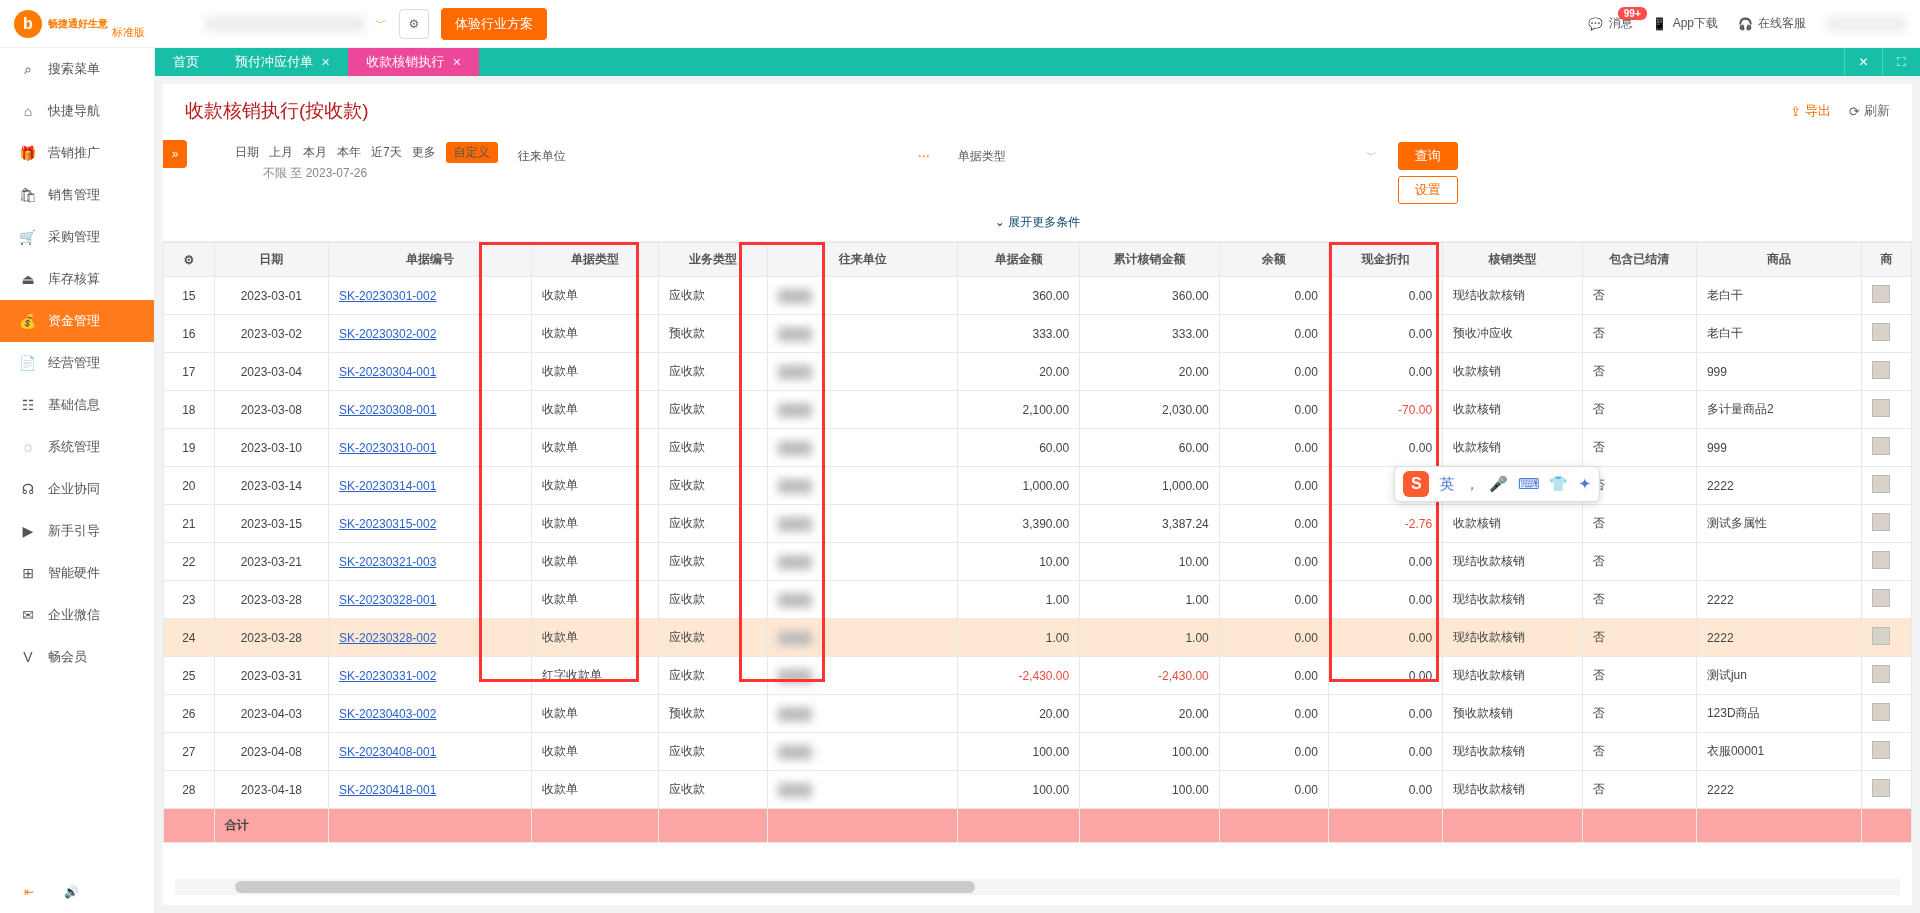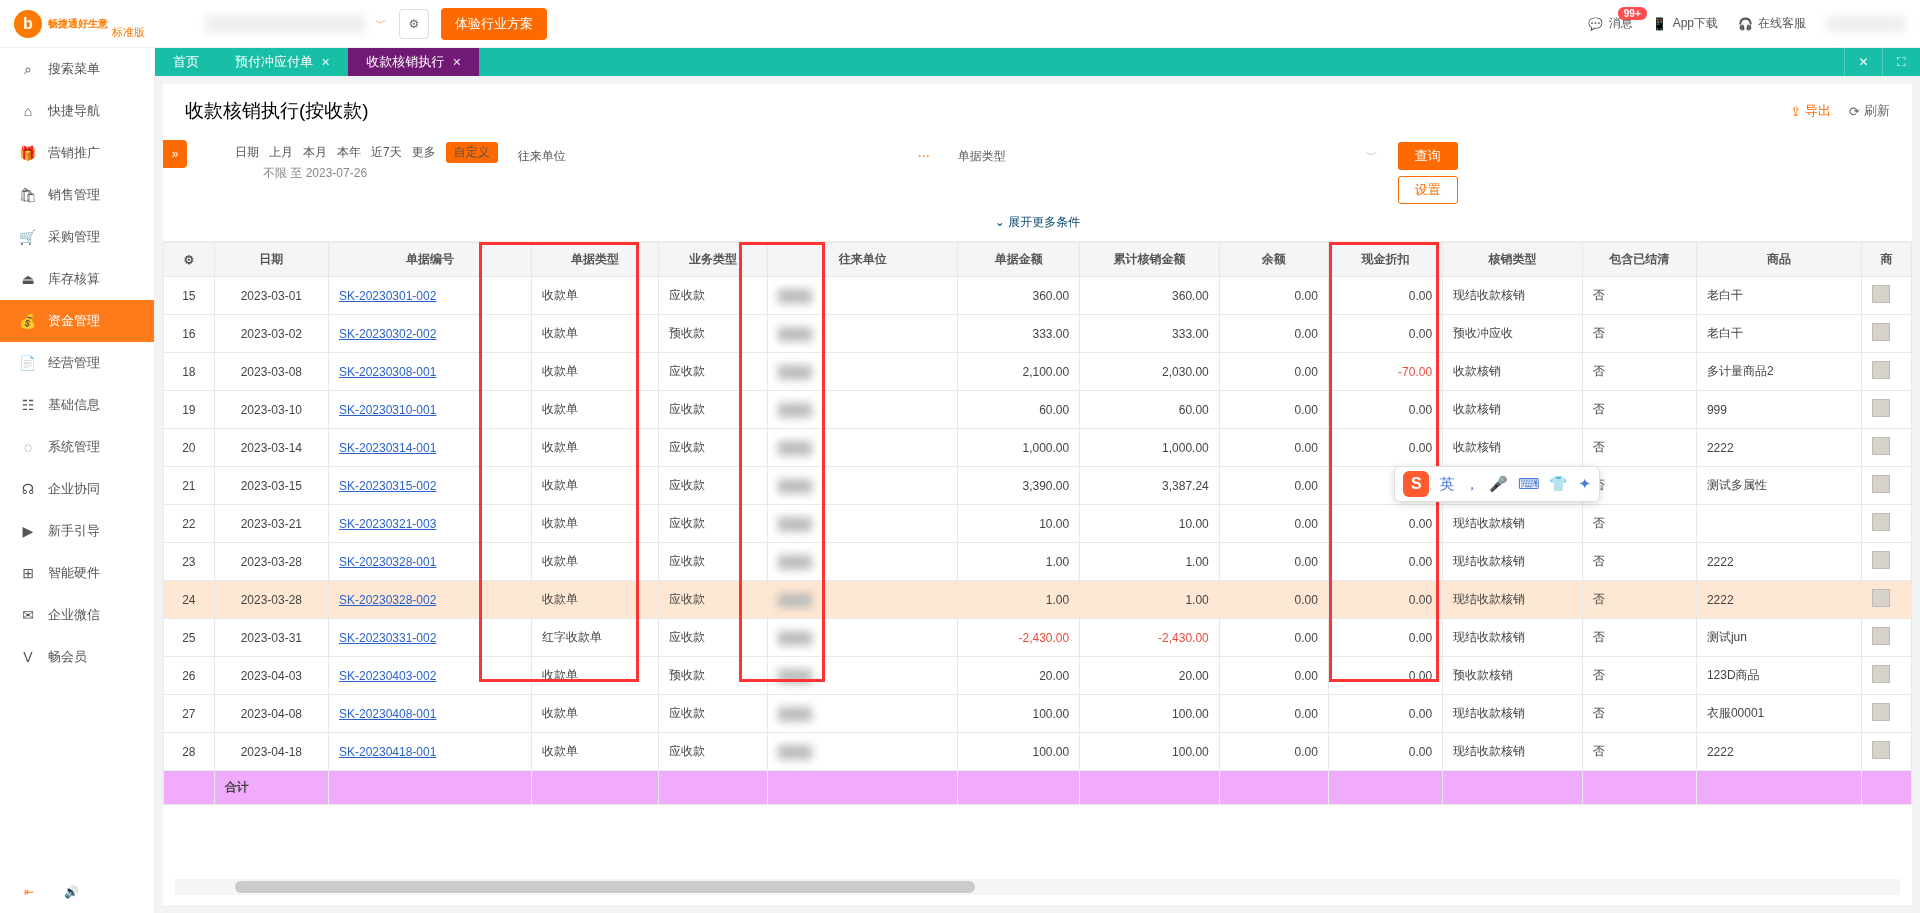--- a/index.html
+++ b/index.html
@@ -21,27 +21,27 @@
 .user-blur{filter:blur(4px);background:#eee;width:80px;height:16px;border-radius:3px;}
 .body{flex:1;display:flex;overflow:hidden;}
 .sidebar{width:155px;background:#fff;border-right:1px solid #f0f0f0;display:flex;flex-direction:column;}
 .s-item{display:flex;align-items:center;gap:12px;padding:12px 20px;color:#555;cursor:pointer;font-size:13px;}
 .s-item.active{background:#ff7a1a;color:#fff;}
 .s-icon{width:16px;height:16px;display:flex;align-items:center;justify-content:center;font-size:14px;}
 .s-foot{margin-top:auto;display:flex;gap:30px;padding:14px 24px;color:#ff7a1a;}
 .main{flex:1;display:flex;flex-direction:column;background:#f2f3f5;overflow:hidden;}
 .tabs{height:28px;background:#18bfa6;display:flex;align-items:stretch;}
 .tab{display:flex;align-items:center;padding:0 18px;color:#fff;font-size:13px;cursor:pointer;gap:8px;}
-.tab.active{background:#701a75;}
+.tab.active{background:#ec4899;}
 .tab .x{font-size:11px;opacity:.9;}
 .tabs-right{margin-left:auto;display:flex;align-items:center;}
 .tabs-right .tb{width:38px;display:flex;align-items:center;justify-content:center;color:#fff;cursor:pointer;border-left:1px solid rgba(255,255,255,.25);height:100%;}
 .page{flex:1;margin:8px 8px 8px 8px;background:#fff;display:flex;flex-direction:column;position:relative;overflow:hidden;}
 .page-head{display:flex;align-items:center;padding:14px 22px 10px;}
-.page-title{font-size:19px;color:#000000;}
+.page-title{font-size:19px;color:#b91c1c;}
 .ph-right{margin-left:auto;display:flex;gap:18px;color:#ff6a00;font-size:13px;}
 .ph-link{cursor:pointer;display:flex;align-items:center;gap:4px;}
 .ph-link.gray{color:#666;}
 .filter-row{display:flex;align-items:flex-start;padding:8px 22px 4px;gap:20px;position:relative;}
 .collapse-tag{position:absolute;left:0;top:6px;width:24px;height:28px;background:#ff6a00;border-radius:0 4px 4px 0;display:flex;align-items:center;justify-content:center;color:#fff;cursor:pointer;}
 .fcol{display:flex;flex-direction:column;gap:2px;}
 .flabel{color:#555;min-width:44px;text-align:right;display:inline-block;}
 .flinks{display:flex;gap:10px;align-items:center;}
 .flinks span{color:#555;cursor:pointer;}
 .ftag{background:#ff6a00;color:#fff;padding:2px 8px;border-radius:3px;font-size:12px;}
@@ -57,21 +57,21 @@
 .table-wrap{flex:1;overflow:auto;position:relative;}
 table{border-collapse:collapse;width:100%;}
 th,td{border:1px solid #e8e8e8;padding:8px 10px;font-size:12px;white-space:nowrap;}
 th{background:#f4f5f6;color:#555;font-weight:600;text-align:center;position:sticky;top:0;}
 td{color:#444;}
 td.num{text-align:right;}
 td.c{text-align:center;}
 .link{color:#2a62c9;text-decoration:underline;cursor:pointer;}
 .neg{color:#e74c3c;}
 tr.hov td{background:#ffe8d3;}
-tr.sum td{background:#f0abfc;font-weight:600;font-family:Liberation Serif, serif;}
+tr.sum td{background:#fca5a5;font-weight:600;font-family:Liberation Serif, serif;}
 .blur{filter:blur(4px);color:#bbb;}
 .red-box{position:absolute;border:3px solid #f33;pointer-events:none;z-index:5;}
 .hscroll{height:16px;background:#f4f5f6;position:relative;margin:4px 12px 10px;}
 .hthumb{position:absolute;left:60px;top:2px;height:12px;width:740px;background:#c9cbcd;border-radius:6px;}
 .ime{position:fixed;right:320px;top:466px;display:flex;align-items:center;background:#fff;border:1px solid #ddd;border-radius:6px;box-shadow:0 2px 8px rgba(0,0,0,.15);padding:4px 8px;gap:10px;z-index:20;}
 .ime-logo{width:26px;height:26px;background:#ff5b2e;border-radius:6px;color:#fff;display:flex;align-items:center;justify-content:center;font-weight:bold;font-size:16px;}
 .ime span{color:#4b7bd6;font-size:15px;}
 .thumb-col{width:26px;}
 .thumb{width:18px;height:18px;background:#d8d2c8;display:inline-block;border:1px solid #bbb;}
 </style>
@@ -296,20 +296,36 @@
                   <td class="num">333.00</td>
                   <td class="num">333.00</td>
                   <td class="num">0.00</td>
                   <td class="num">0.00</td>
                   <td>预收冲应收</td>
                   <td>否</td>
                   <td>老白干</td>
                   <td class="thumb-col"><span class="thumb"></span></td>
                 </tr>
                 <tr>
+                  <td class="c">17</td>
+                  <td class="c">2023-03-04</td>
+                  <td><span class="link">SK-20230304-001</span></td>
+                  <td>收款单</td>
+                  <td>应收款</td>
+                  <td><span class="blur">████</span></td>
+                  <td class="num">20.00</td>
+                  <td class="num">20.00</td>
+                  <td class="num">0.00</td>
+                  <td class="num">0.00</td>
+                  <td>收款核销</td>
+                  <td>否</td>
+                  <td>999</td>
+                  <td class="thumb-col"><span class="thumb"></span></td>
+                </tr>
+                <tr>
                   <td class="c">18</td>
                   <td class="c">2023-03-08</td>
                   <td><span class="link">SK-20230308-001</span></td>
                   <td>收款单</td>
                   <td>应收款</td>
                   <td><span class="blur">████</span></td>
                   <td class="num">2,100.00</td>
                   <td class="num">2,030.00</td>
                   <td class="num">0.00</td>
                   <td class="num neg">-70.00</td>

